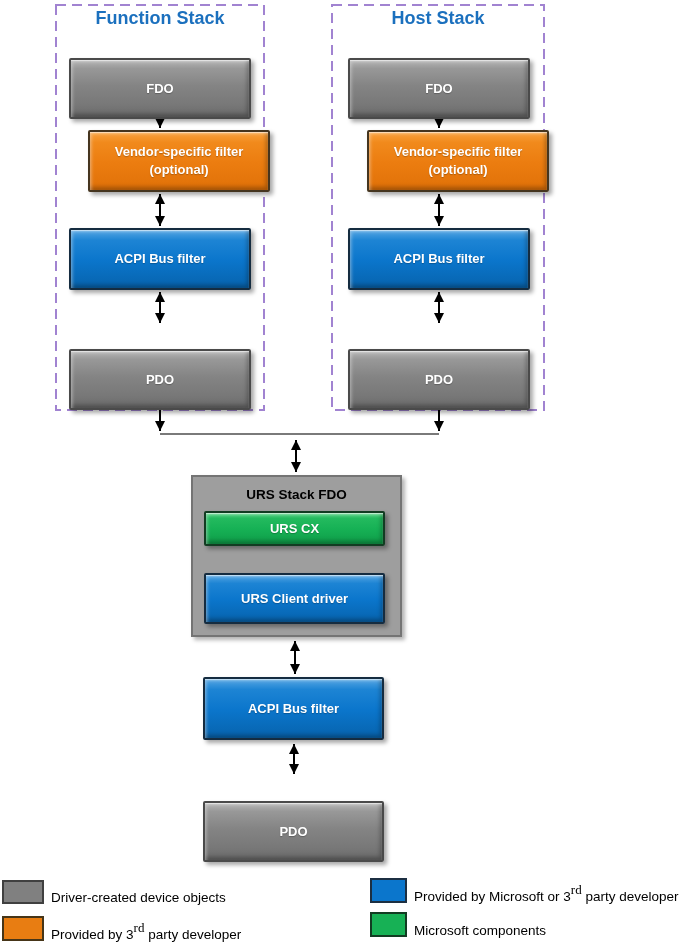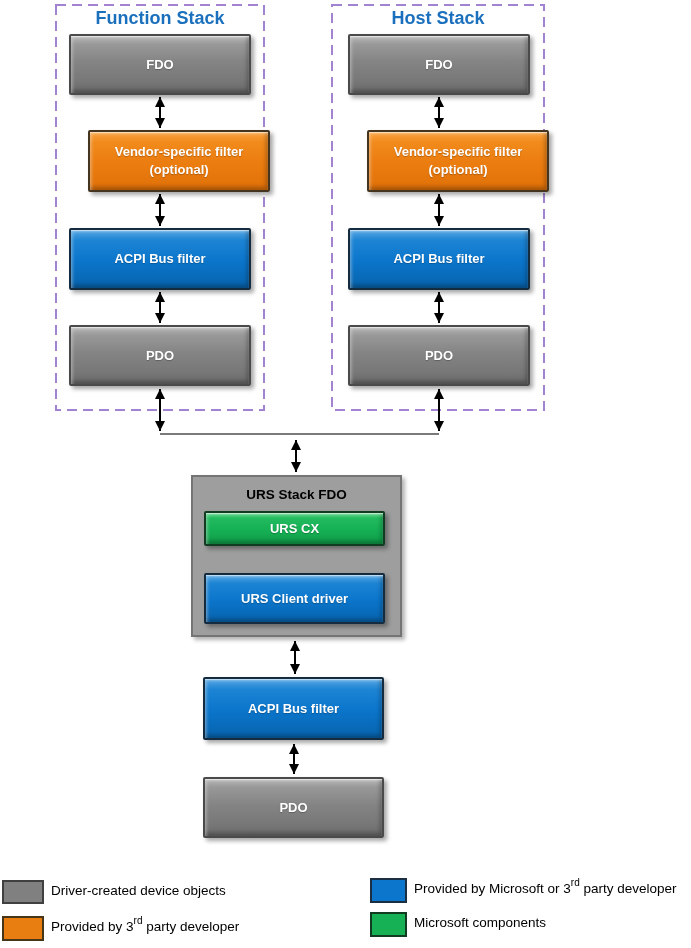--- a/index.html
+++ b/index.html
@@ -20,20 +20,21 @@
     box-sizing:border-box; border-radius:2px; padding:2px 10px;
     box-shadow: 3px 3px 4px rgba(0,0,0,0.35),
                 inset 0 1px 1px rgba(255,255,255,0.55),
                 inset 2px 2px 3px rgba(255,255,255,0.30),
                 inset -2px -3px 4px rgba(0,0,0,0.28);
     text-shadow: 0 1px 1px rgba(0,0,0,0.25);
   }
   .box.gray {
     background: linear-gradient(180deg,#b6b6b6 0%,#989898 15%,#848484 45%,#787878 78%,#6a6a6a 100%);
     border:2px solid #4a4a4a;
+    margin-top:24px;
   }
   .box.orange {
     background: linear-gradient(180deg,#f9a23e 0%,#f18a1c 18%,#ec7d10 52%,#e07108 100%);
     border:2px solid #453category: none;
     border:2px solid #45351f;
     margin-left:19px;
   }
   .box.blue {
     background: linear-gradient(180deg,#56a6e3 0%,#1d84d4 18%,#0b76cc 52%,#0763ad 100%);
     border:2px solid #152c40;
@@ -46,28 +47,28 @@
   .urs-container {
     position:absolute; left:191px; top:475px; width:211px; height:162px;
     background:#9e9e9e; border:2px solid #747474; box-sizing:border-box;
     box-shadow: 3px 3px 4px rgba(0,0,0,0.30);
   }
   .urs-title {
     position:absolute; left:0; top:10px; width:100%; text-align:center;
     color:#000000; font-weight:bold; font-size:13.5px;
   }
 
-  .legend-item { position:absolute; display:flex; align-items:flex-start; }
+  .legend-item { position:absolute; display:flex; align-items:flex-end; }
   .swatch { display:inline-block; box-sizing:border-box; border:2px solid #404040; }
   .swatch.gray   { background:#808080; }
   .swatch.orange { background:#e87d12; border-color:#463518; }
   .swatch.blue   { background:#0b76cc; border-color:#1c2f42; }
   .swatch.green  { background:#17b155; border-color:#123c22; }
   .legend-text { margin-left:7px; font-size:13.5px; color:#000000; white-space:nowrap; }
-  .legend-text sup { font-size:10px; position:relative; top:-1px; }
+  .legend-text sup { font-size:13px; position:relative; top:-1px;font-family:Liberation Serif, serif; }
 </style>
 </head>
 <body>
 
 <div class="stage">
 
   <svg class="overlay" width="691" height="948" viewBox="0 0 691 948">
     <defs>
       <marker id="ah" markerUnits="userSpaceOnUse" markerWidth="12" markerHeight="12" refX="10" refY="5" orient="auto-start-reverse">
         <path d="M0,0 L10,5 L0,10 Z" fill="#000000"></path>

